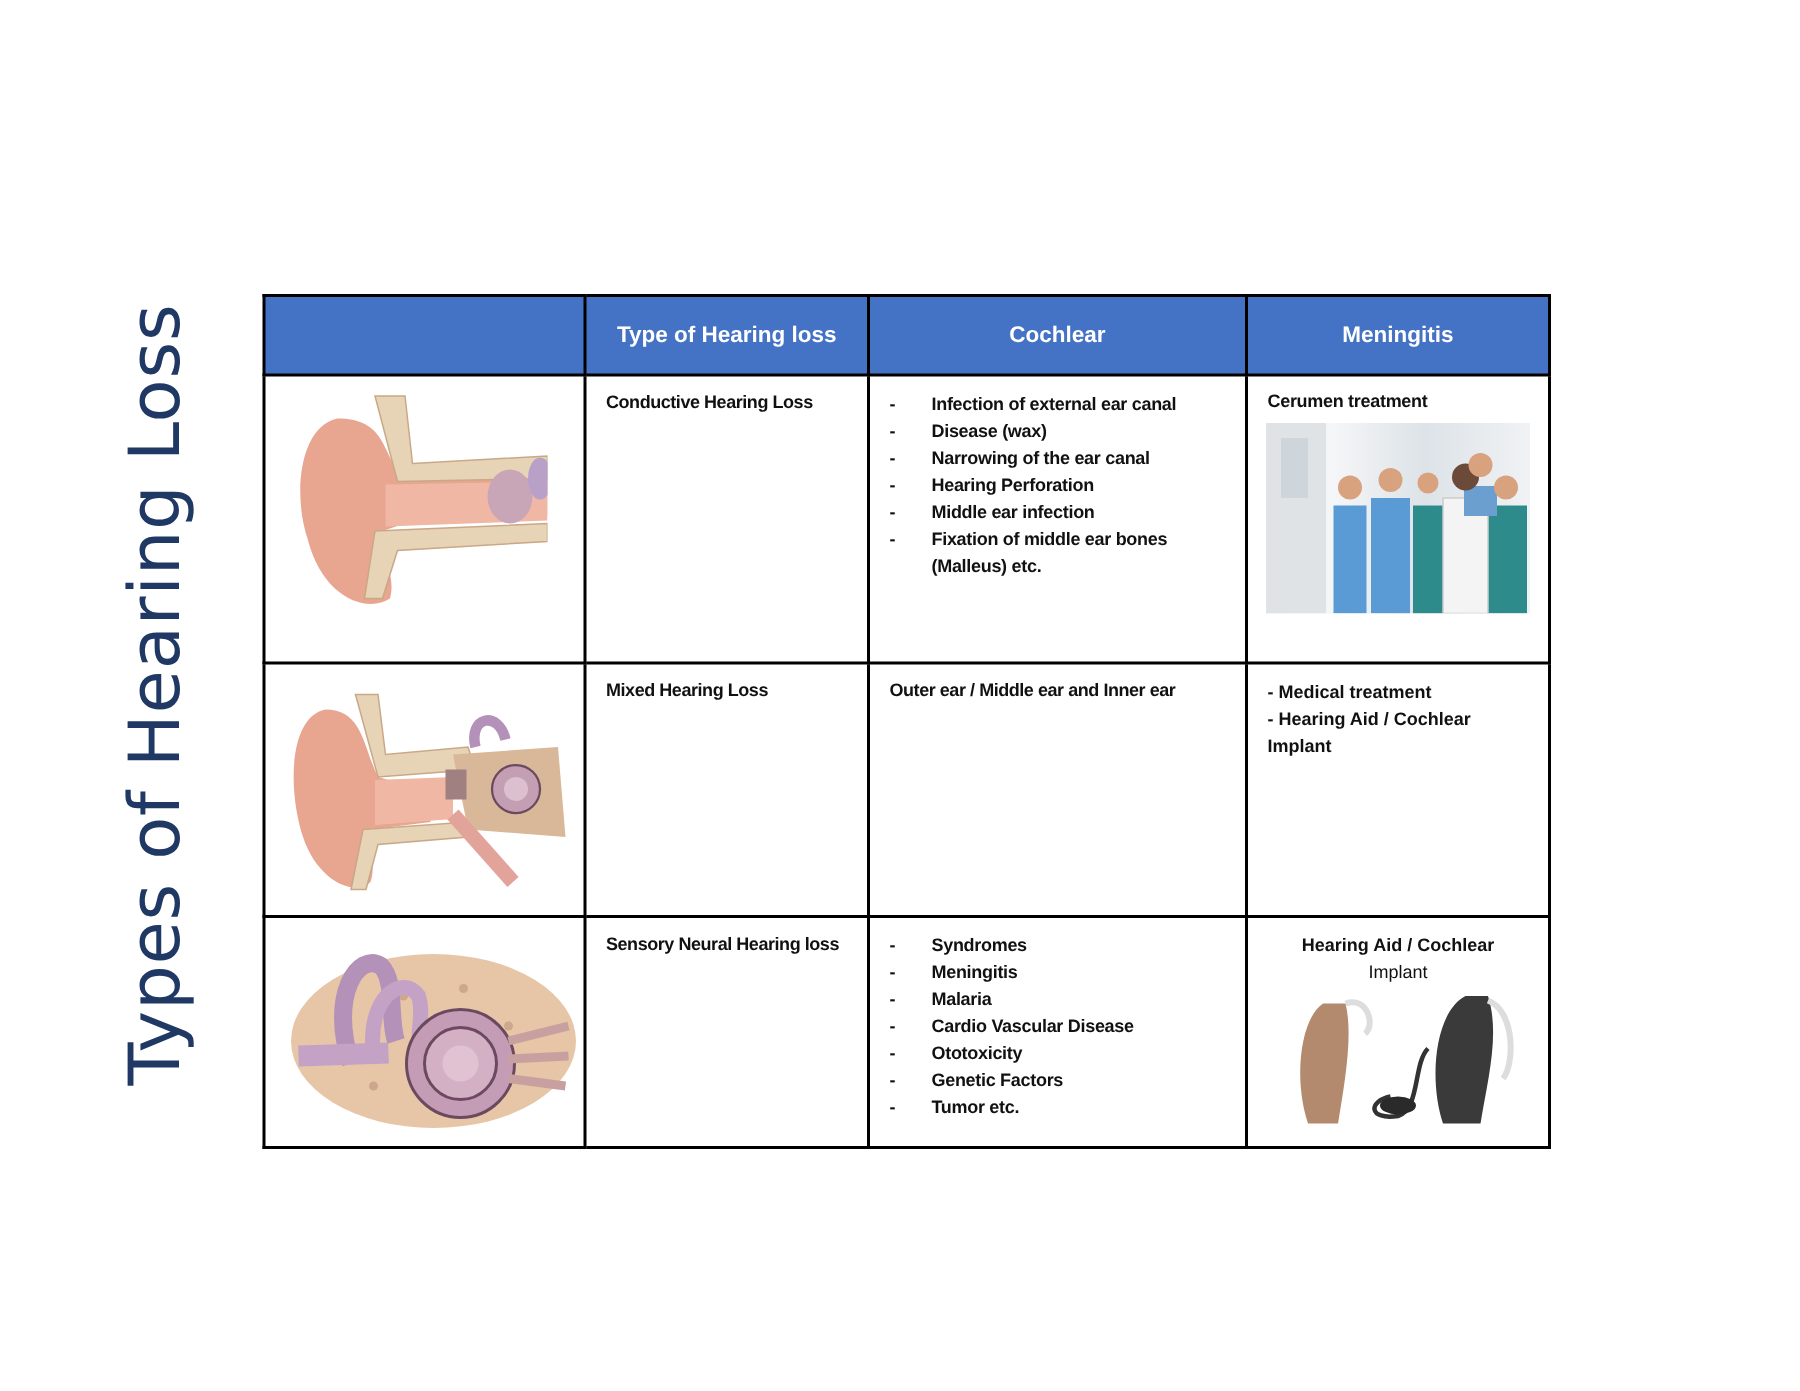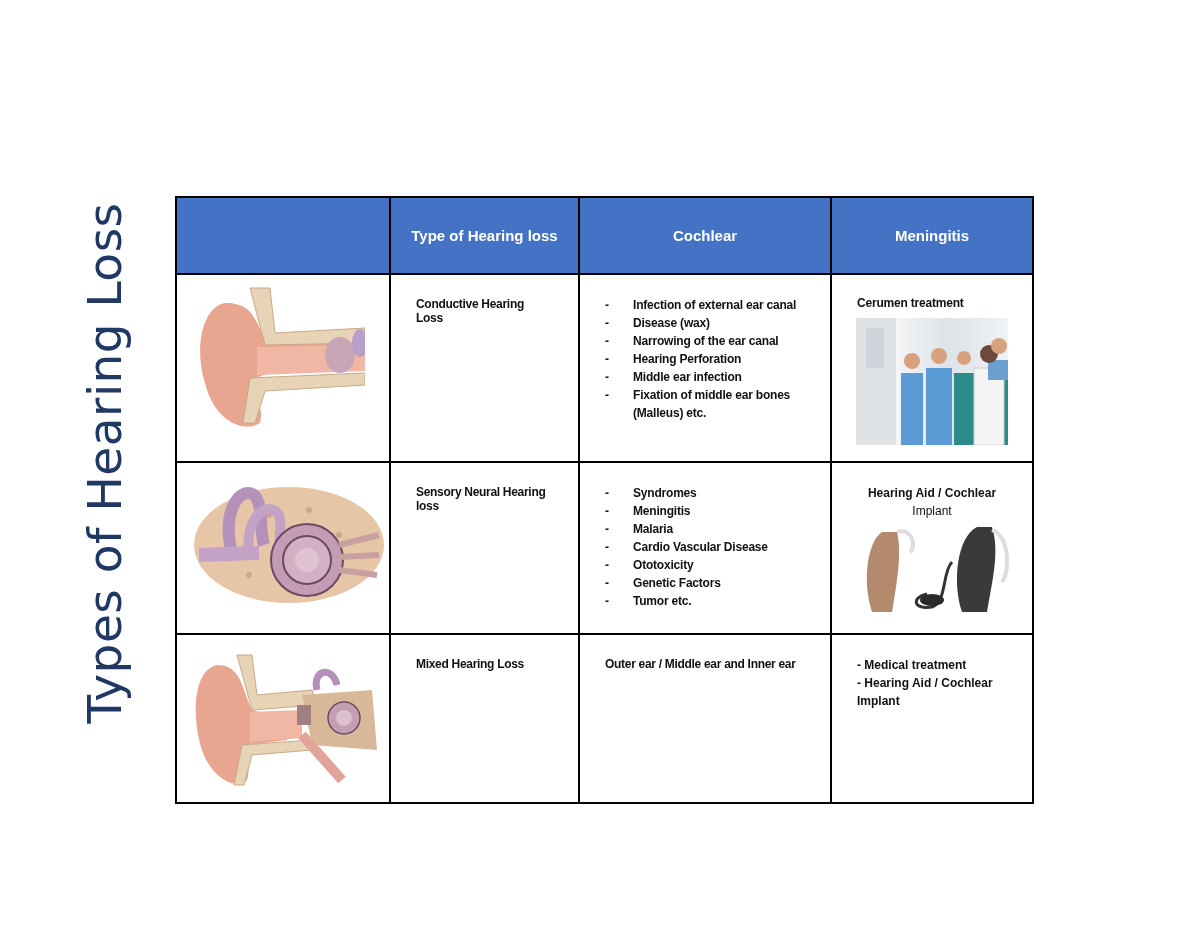--- a/index.html
+++ b/index.html
@@ -4,21 +4,21 @@
 <style>
   html, body { margin:0; padding:0; }
   body { width:1200px; height:927px; background:#ffffff; position:relative; overflow:hidden;
          font-family:"Liberation Sans", sans-serif; }
   .side-title { position:absolute; left:74px; top:206px; width:60px; height:514px; }
   .side-title span { position:absolute; left:50%; top:50%; white-space:nowrap;
          transform:translate(-50%,-50%) rotate(-90deg); font-family:"DejaVu Sans", sans-serif;
          font-size:47px; color:#1f3864; letter-spacing:0.5px; }
   table.grid { position:absolute; left:175px; top:196px; width:857px; border-collapse:collapse;
          table-layout:fixed; }
-  table.grid td, table.grid th { border:2px solid #000; padding:16px; vertical-align:top; }
+  table.grid td, table.grid th { border:2px solid #000; padding:4px; vertical-align:top; }
   th { background:#4472c4; color:#fff; height:43px; font-size:15px; font-weight:bold; text-align:center;
        vertical-align:middle !important; }
   th.first { text-align:left; }
   td { font-size:12px; font-weight:bold; color:#111; }
   .type-label { padding:6px 9px; letter-spacing:-0.3px; }
   ul.dl { list-style:none; margin:5px 0 0 0; padding:0 0 0 9px; }
   ul.dl li { position:relative; padding-left:28px; line-height:18px; letter-spacing:-0.2px; }
   ul.dl li .dash { position:absolute; left:0; top:0; }
   .treat-label { padding:5px 9px 0 9px; letter-spacing:-0.2px; }
   .treat-center { text-align:center; padding-top:5px; line-height:18px; }
@@ -43,21 +43,21 @@
       <col style="width:202px">
   </colgroup>
   <tbody>
       <tr>
     <th class="first"></th>
     <th>Type of Hearing loss</th>
     <th>Cochlear</th>
     <th>Meningitis</th>
   </tr>
 
-  <tr style="height:168px">
+  <tr style="height:192px">
     <td class="img-cell">
       <svg class="art" style="left:18px;top:8px" width="170" height="155" viewBox="0 0 170 155">
         <path d="M30 20 C5 25 0 70 10 100 C20 140 50 150 65 140 C70 120 55 110 60 95 L90 85 L170 85 L170 60 L70 55 C60 40 60 20 30 20 Z" fill="#e8a590"></path>
         <path d="M55 5 L75 5 L80 50 L170 45 L170 60 L70 62 Z" fill="#e7d3b5" stroke="#c9a888" stroke-width="1"></path>
         <path d="M55 95 L170 90 L170 102 L70 108 L60 140 L48 140 Z" fill="#e7d3b5" stroke="#c9a888" stroke-width="1"></path>
         <path d="M62 64 L170 62 L170 88 L62 92 Z" fill="#f0b8a4"></path>
         <ellipse cx="145" cy="72" rx="15" ry="18" fill="#c9a5b8"></ellipse>
         <ellipse cx="165" cy="60" rx="8" ry="14" fill="#b9a0c8"></ellipse>
       </svg>
     </td>
@@ -92,20 +92,49 @@
           <rect x="132" y="42" width="22" height="20" fill="#6a9fd0"></rect>
           <g fill="#d9a27e">
                 <circle cx="56" cy="43" r="8"></circle>
                 <circle cx="83" cy="38" r="8"></circle>
                 <circle cx="108" cy="40" r="7"></circle>
                 <circle cx="160" cy="43" r="8"></circle>
               </g>
           <circle cx="133" cy="36" r="9" fill="#6b4a3a"></circle>
           <circle cx="143" cy="28" r="8" fill="#d9a27e"></circle>
         </svg>
+      </div>
+    </td>
+  </tr>
+
+  <tr style="height:169px">
+    <td class="img-cell">
+      <svg class="art" style="left:15px;top:15px" width="190" height="140" viewBox="0 0 190 140">
+        <path d="M25 15 C0 20 0 70 10 100 C20 130 45 140 55 130 C60 115 50 105 55 95 L95 90 L95 70 L60 60 C50 40 50 15 25 15 Z" fill="#e8a590"></path>
+        <path d="M45 5 L60 5 L65 45 L120 40 L125 55 L60 60 Z" fill="#e7d3b5" stroke="#c9a888"></path>
+        <path d="M50 95 L120 90 L120 100 L60 105 L52 135 L42 135 Z" fill="#e7d3b5" stroke="#c9a888"></path>
+        <path d="M58 62 L110 60 L110 88 L58 92 Z" fill="#f0b8a4"></path>
+        <path d="M110 45 L180 40 L185 100 L120 95 Z" fill="#d8b898"></path>
+        <circle cx="152" cy="68" r="16" fill="#c49fb4" stroke="#6b4a60" stroke-width="1.5"></circle>
+        <circle cx="152" cy="68" r="8" fill="#dcc0cf"></circle>
+        <path d="M125 40 C120 20 140 15 145 35" stroke="#b391b8" stroke-width="7" fill="none"></path>
+        <path d="M110 85 L150 130" stroke="#e2a49a" stroke-width="10"></path>
+        <rect x="105" y="55" width="14" height="20" fill="#a08080"></rect>
+      </svg>
+    </td>
+    <td>
+      <div class="type-label">Mixed Hearing Loss</div>
+    </td>
+    <td>
+      <div class="type-label">Outer ear / Middle ear and Inner ear</div>
+    </td>
+    <td>
+      <div class="multi">
+        <div>- Medical treatment</div>
+        <div>- Hearing Aid / Cochlear Implant</div>
       </div>
     </td>
   </tr>
 
   <tr style="height:154px">
     <td class="img-cell">
       <svg class="art" style="left:12px;top:12px" width="195" height="135" viewBox="0 0 195 135">
         <ellipse cx="100" cy="70" rx="95" ry="58" fill="#e6c6a6"></ellipse>
         <g fill="#b48a78" opacity="0.5">
               <circle cx="80" cy="40" r="3"></circle>
@@ -145,43 +174,14 @@
       <svg style="display:block;margin:2px auto 0" width="160" height="95" viewBox="0 0 160 95">
         <path d="M20 90 C10 60 15 20 30 10 L45 10 C50 30 45 60 40 90 Z" fill="#b38a6e"></path>
         <path d="M45 10 C60 5 65 25 58 30" stroke="#ddd" stroke-width="4" fill="none"></path>
         <path d="M110 90 C100 60 105 15 125 5 L140 5 C148 30 140 60 135 90 Z" fill="#3a3a3a"></path>
         <path d="M140 8 C158 15 158 50 150 60" stroke="#ddd" stroke-width="4" fill="none"></path>
         <path d="M100 40 C90 50 95 80 80 85 C60 88 60 75 75 72" stroke="#333" stroke-width="3" fill="none"></path>
         <ellipse cx="80" cy="78" rx="12" ry="6" fill="#2a2a2a"></ellipse>
       </svg>
     </td>
   </tr>
-
-  <tr style="height:169px">
-    <td class="img-cell">
-      <svg class="art" style="left:15px;top:15px" width="190" height="140" viewBox="0 0 190 140">
-        <path d="M25 15 C0 20 0 70 10 100 C20 130 45 140 55 130 C60 115 50 105 55 95 L95 90 L95 70 L60 60 C50 40 50 15 25 15 Z" fill="#e8a590"></path>
-        <path d="M45 5 L60 5 L65 45 L120 40 L125 55 L60 60 Z" fill="#e7d3b5" stroke="#c9a888"></path>
-        <path d="M50 95 L120 90 L120 100 L60 105 L52 135 L42 135 Z" fill="#e7d3b5" stroke="#c9a888"></path>
-        <path d="M58 62 L110 60 L110 88 L58 92 Z" fill="#f0b8a4"></path>
-        <path d="M110 45 L180 40 L185 100 L120 95 Z" fill="#d8b898"></path>
-        <circle cx="152" cy="68" r="16" fill="#c49fb4" stroke="#6b4a60" stroke-width="1.5"></circle>
-        <circle cx="152" cy="68" r="8" fill="#dcc0cf"></circle>
-        <path d="M125 40 C120 20 140 15 145 35" stroke="#b391b8" stroke-width="7" fill="none"></path>
-        <path d="M110 85 L150 130" stroke="#e2a49a" stroke-width="10"></path>
-        <rect x="105" y="55" width="14" height="20" fill="#a08080"></rect>
-      </svg>
-    </td>
-    <td>
-      <div class="type-label">Mixed Hearing Loss</div>
-    </td>
-    <td>
-      <div class="type-label">Outer ear / Middle ear and Inner ear</div>
-    </td>
-    <td>
-      <div class="multi">
-        <div>- Medical treatment</div>
-        <div>- Hearing Aid / Cochlear Implant</div>
-      </div>
-    </td>
-  </tr>
 </tbody>
   </table>
 
 </body></html>

